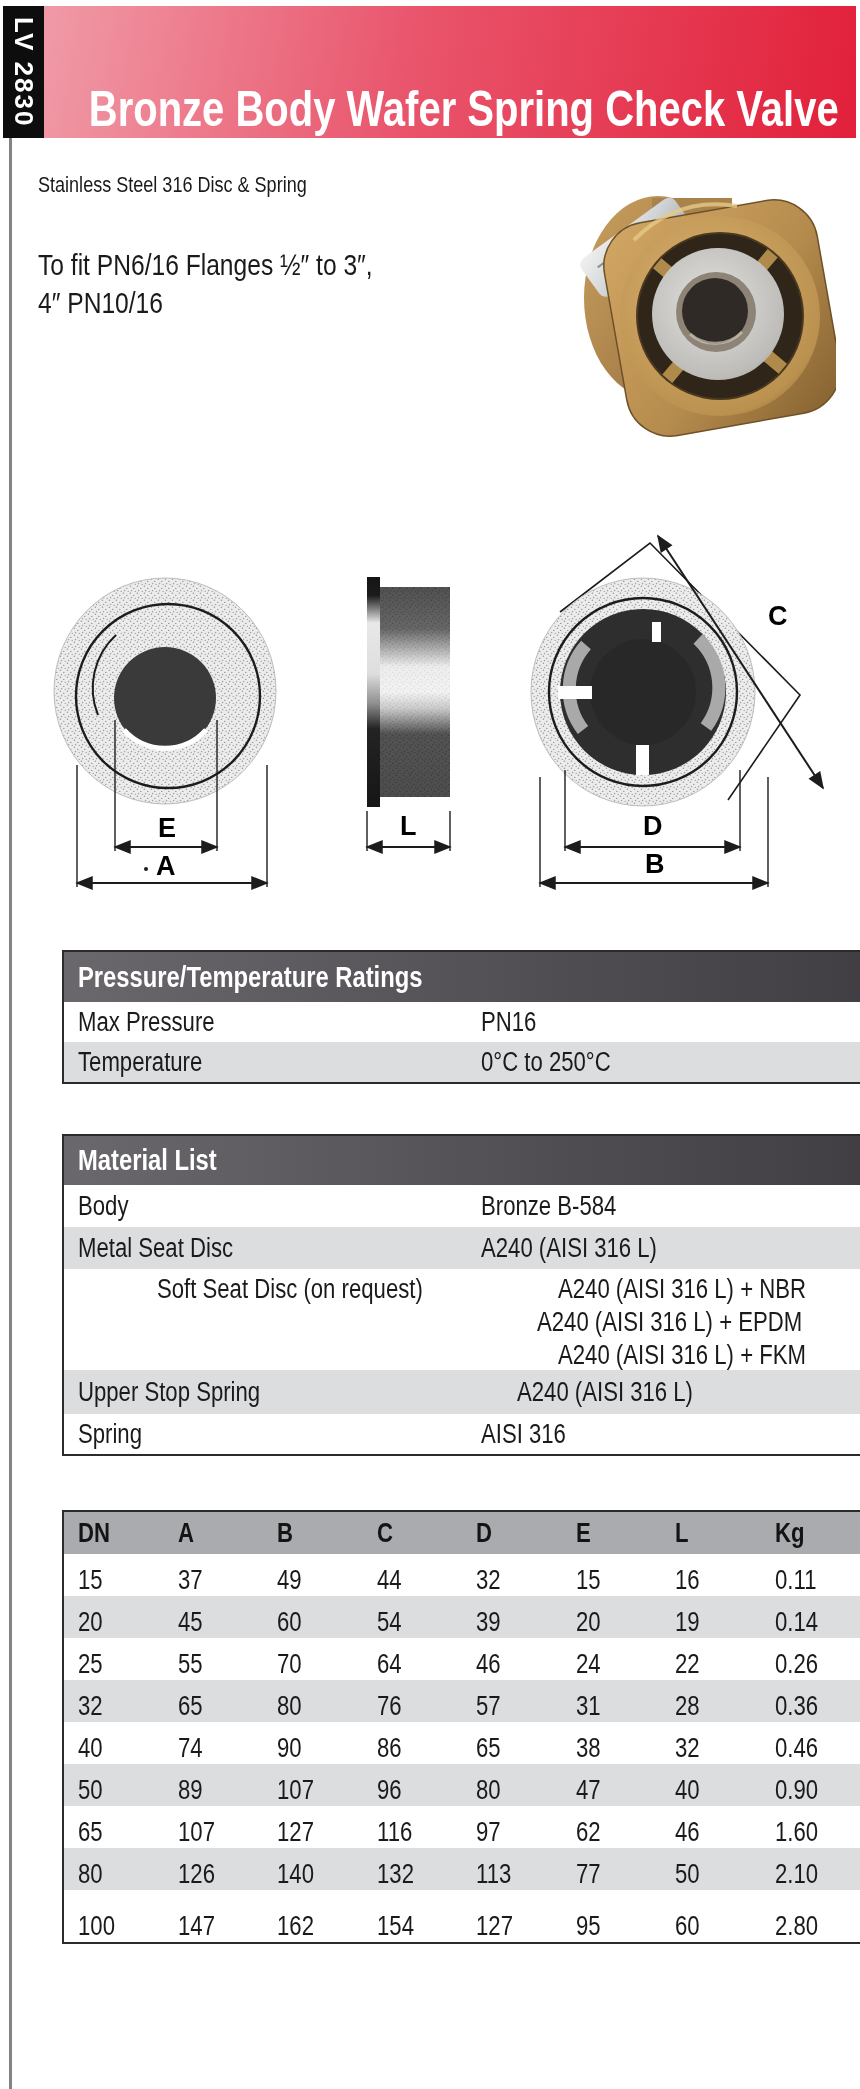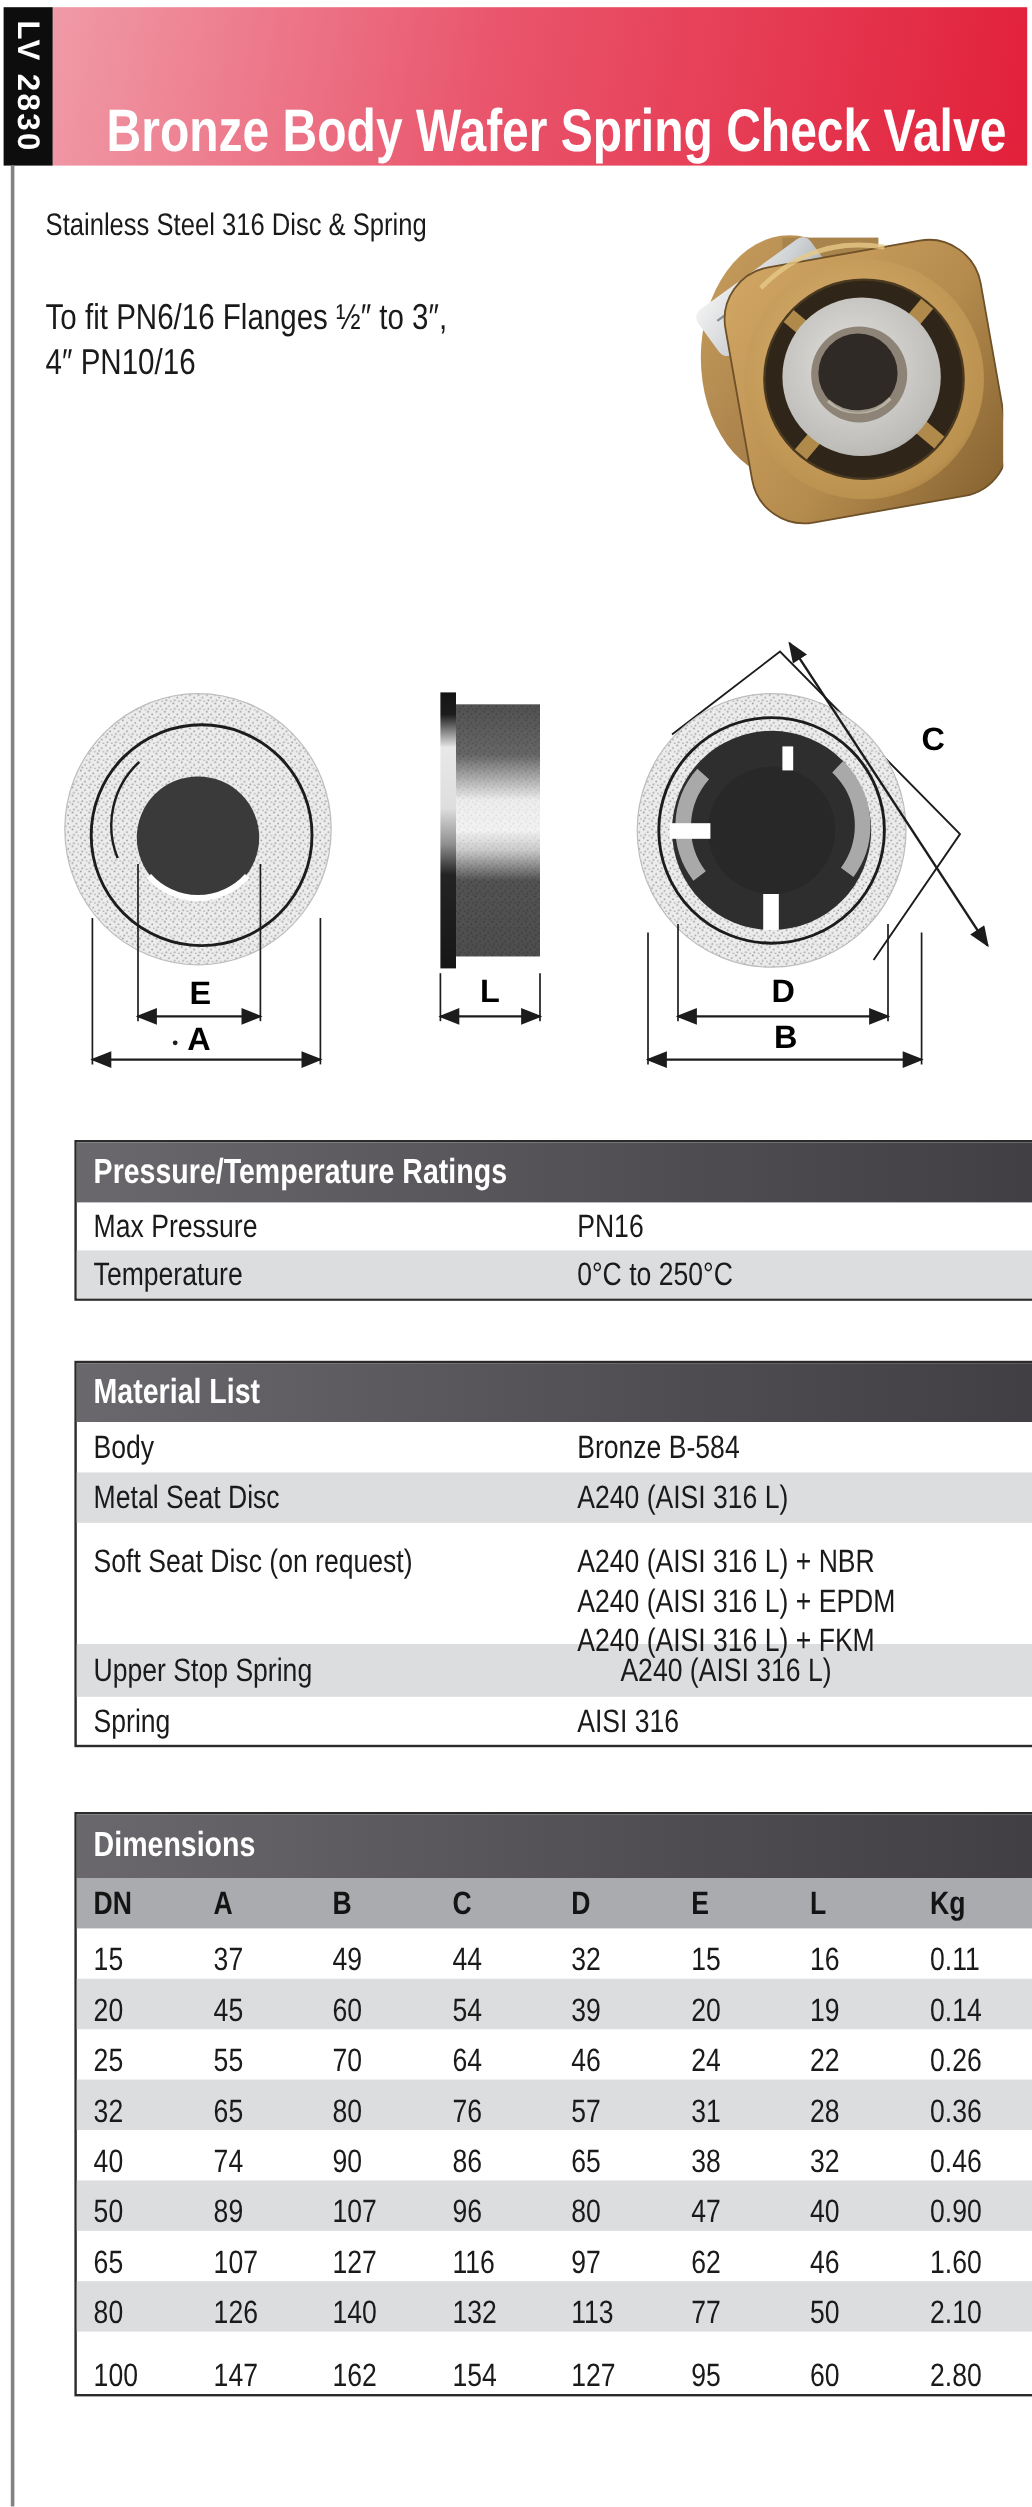--- a/index.html
+++ b/index.html
@@ -10,21 +10,21 @@
              display:flex;align-items:center;justify-content:center;}
   .model-tab span{writing-mode:vertical-rl;color:#fff;font-size:26px;font-weight:700;letter-spacing:2px;white-space:nowrap;}
   .banner{position:absolute;left:44px;top:6px;width:812px;height:132px;
           background:linear-gradient(100deg,#f09aa7 0%,#e9556c 45%,#e2203a 100%);
           display:flex;align-items:flex-end;}
   .banner .title{color:#fff;font-size:50px;font-weight:600;white-space:nowrap;
                  transform:scaleX(0.80);transform-origin:0 50%;padding-left:56px;letter-spacing:0;}
   
   .left-rule{position:absolute;left:9px;top:138px;width:3px;height:1951px;background:#838383;}
   
-  .intro1{position:absolute;left:38px;top:172px;font-size:26px;white-space:nowrap;}
+  .intro1{position:absolute;left:38px;top:172px;font-size:22px;white-space:nowrap;}
   .intro2{position:absolute;left:38px;top:246px;font-size:30px;line-height:38px;white-space:nowrap;}
   .cond{display:inline-block;transform:scaleX(0.82);transform-origin:0 50%;white-space:nowrap;}
   
   .photo{position:absolute;left:572px;top:148px;width:264px;height:322px;}
   .drawing{position:absolute;left:38px;top:515px;width:800px;height:385px;}
   
   .section{position:absolute;left:38px;width:800px;border:2px solid #2b2b2b;box-sizing:border-box;background:#fff;margin-left:24px;}
   .sec-head{display:flex;align-items:center;background:linear-gradient(90deg,#6a686c 0%,#504e52 60%,#413f43 100%);
             color:#fff;font-size:29px;font-weight:700;padding-left:14px;}
   .kv-row{display:flex;align-items:center;font-size:27px;}
@@ -226,42 +226,39 @@
       <span class="cond">Material List</span>
     </div>
     <div class="kv-row" style="height:42px;">
       <div class="kv-label"><span class="cond">Body</span></div>
       <div class="kv-value"><span class="cond">Bronze B-584</span></div>
     </div>
     <div class="kv-row row-alt" style="height:42px;">
       <div class="kv-label"><span class="cond">Metal Seat Disc</span></div>
       <div class="kv-value"><span class="cond">A240 (AISI 316 L)</span></div>
     </div>
-    <div class="kv-row multi" style="height:101px;padding-top:16px;box-sizing:border-box;">
+    <div class="kv-row multi" style="height:101px;padding-top:4px;box-sizing:border-box;text-align:right;">
       <div class="kv-label vline"><span class="cond">Soft Seat Disc (on request)</span></div>
       <div class="kv-value">
         <div class="vline"><span class="cond">A240 (AISI 316 L) + NBR</span></div>
         <div class="vline"><span class="cond">A240 (AISI 316 L) + EPDM</span></div>
         <div class="vline"><span class="cond">A240 (AISI 316 L) + FKM</span></div>
       </div>
     </div>
     <div class="kv-row row-alt" style="height:44px;gap:36px;">
       <div class="kv-label"><span class="cond">Upper Stop Spring</span></div>
       <div class="kv-value"><span class="cond">A240 (AISI 316 L)</span></div>
     </div>
     <div class="kv-row" style="height:40px;">
       <div class="kv-label"><span class="cond">Spring</span></div>
       <div class="kv-value"><span class="cond">AISI 316</span></div>
     </div>
   </div>
 
   <div class="section" style="top:1510px;">
-    <div class="sec-head" style="height:53px;">
-      <span class="cond">Dimensions</span>
-    </div>
     <div class="dim-colhead" style="height:42px;">
       <div class="dim-cell"><span class="cond">DN</span></div>
       <div class="dim-cell"><span class="cond">A</span></div>
       <div class="dim-cell"><span class="cond">B</span></div>
       <div class="dim-cell"><span class="cond">C</span></div>
       <div class="dim-cell"><span class="cond">D</span></div>
       <div class="dim-cell"><span class="cond">E</span></div>
       <div class="dim-cell"><span class="cond">L</span></div>
       <div class="dim-cell"><span class="cond">Kg</span></div>
     </div>

